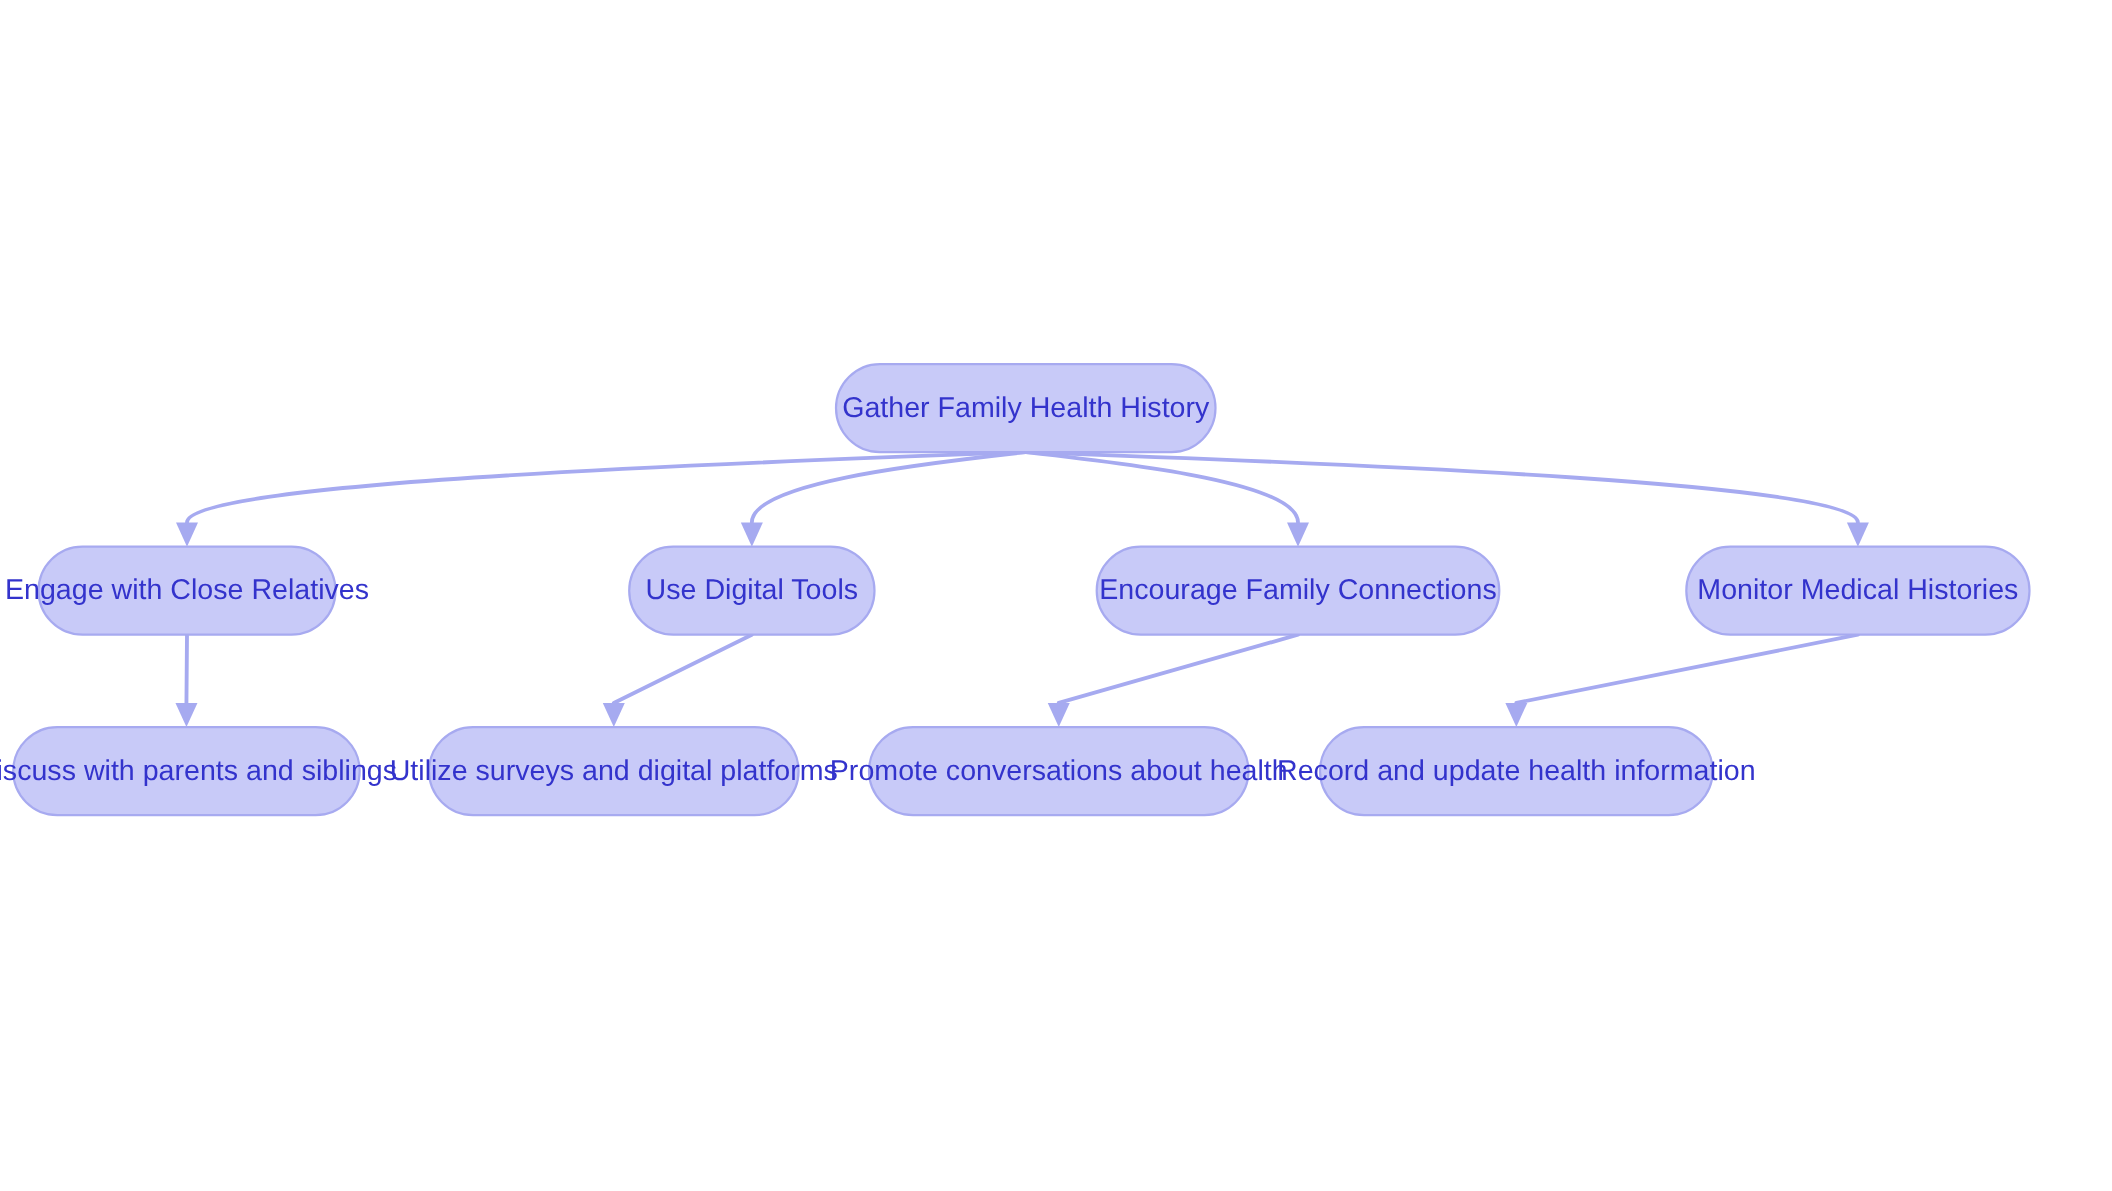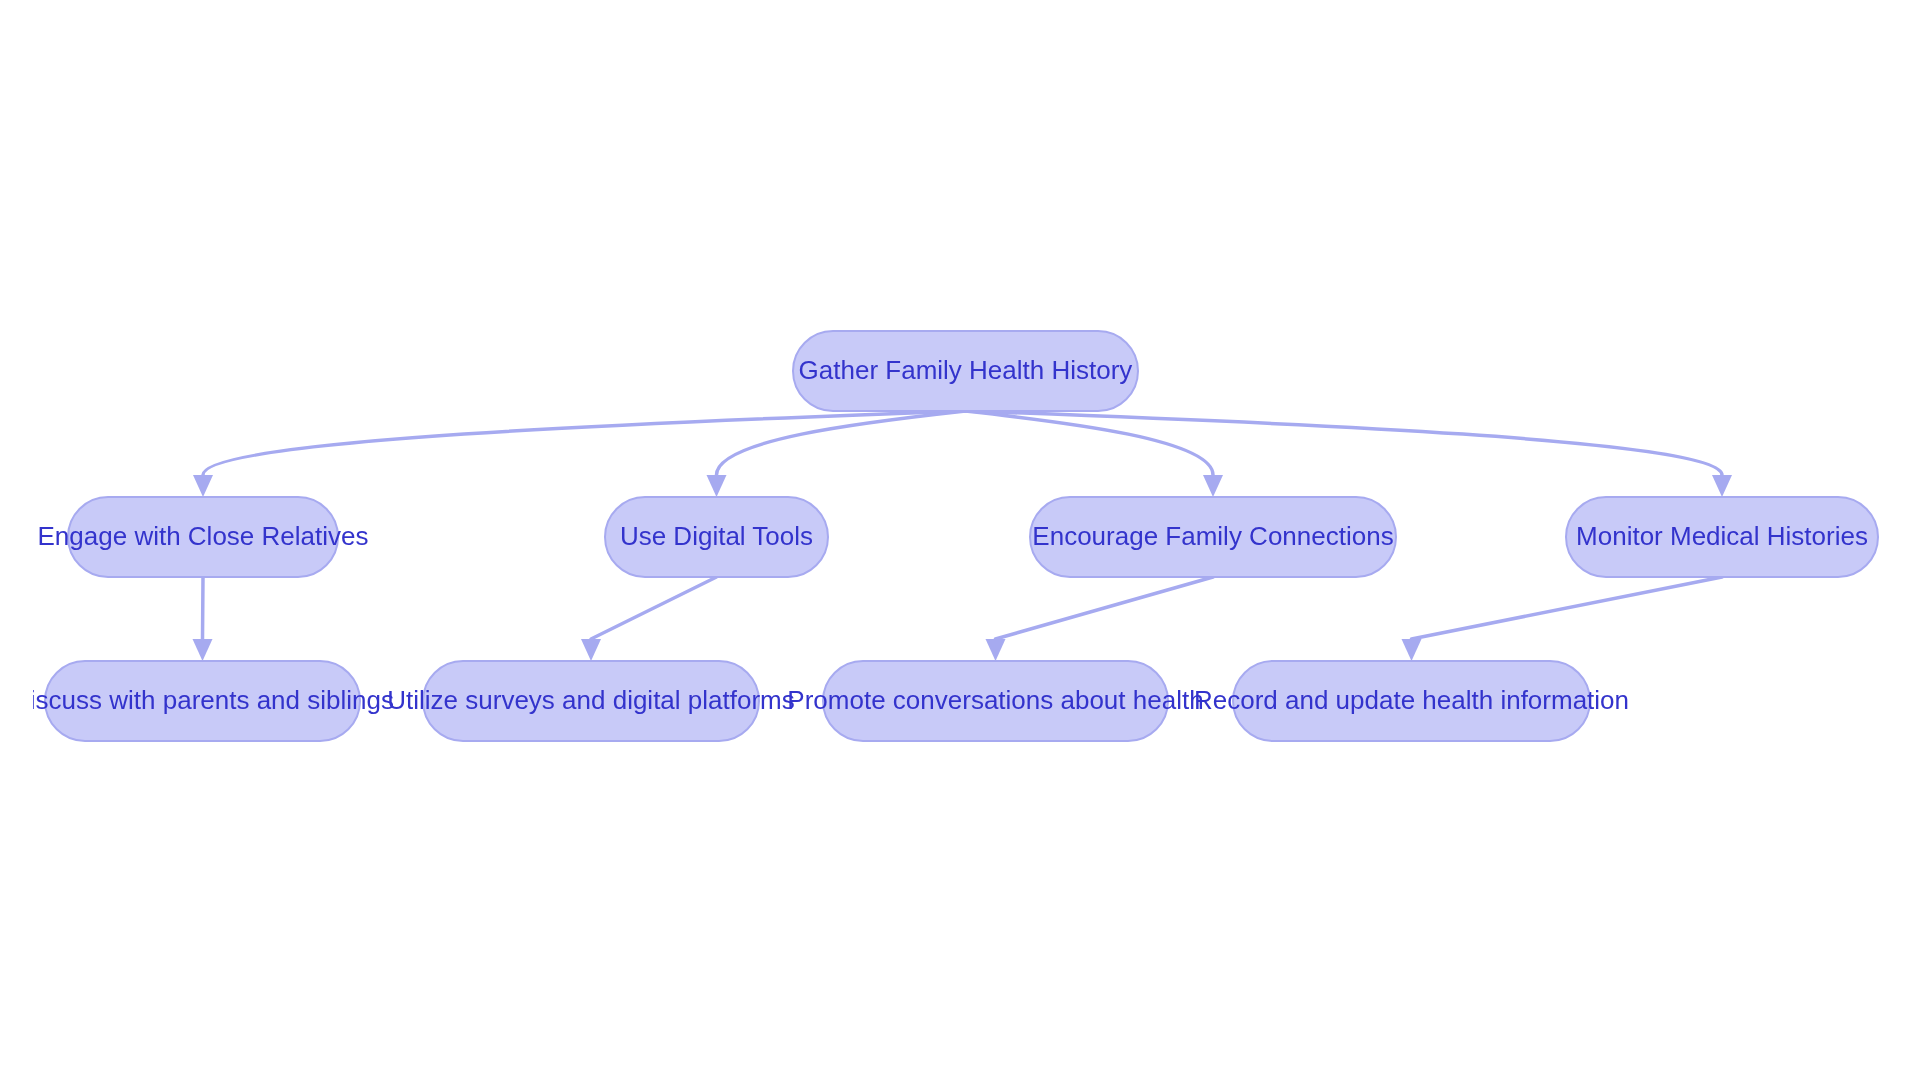--- a/index.html
+++ b/index.html
@@ -12,21 +12,20 @@
     width: 1920px;
     height: 1083px;
     font-family: "Liberation Sans", sans-serif;
     overflow: hidden;
   }
   #flowchart-root {
     position: relative;
     width: 1728px;
     height: 1083px;
     background: #ffffff;
-    margin-left: 33px;
   }
   svg#diagram-canvas {
     display: block;
     width: 1920px;
     height: 1083px;
   }
   .node-shape {
     fill: #c8caf8;
     stroke: #a7aaf0;
     stroke-width: 2;

